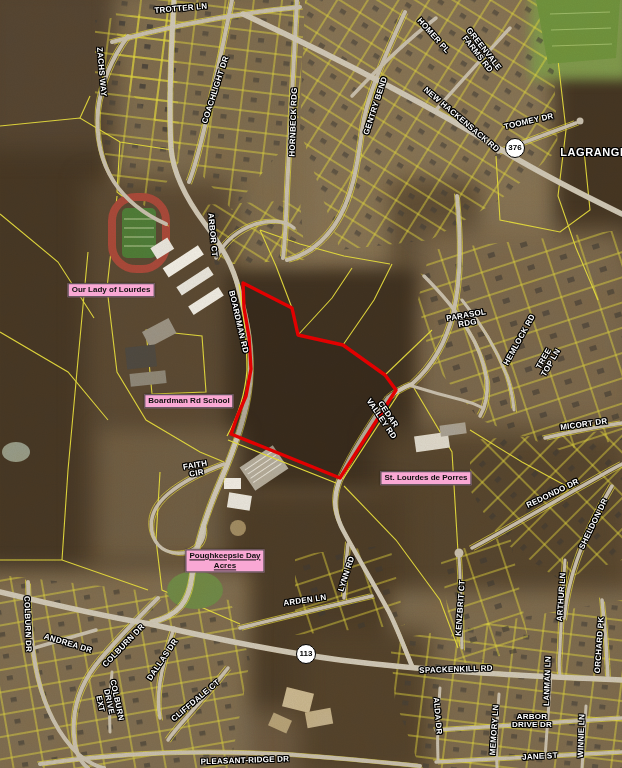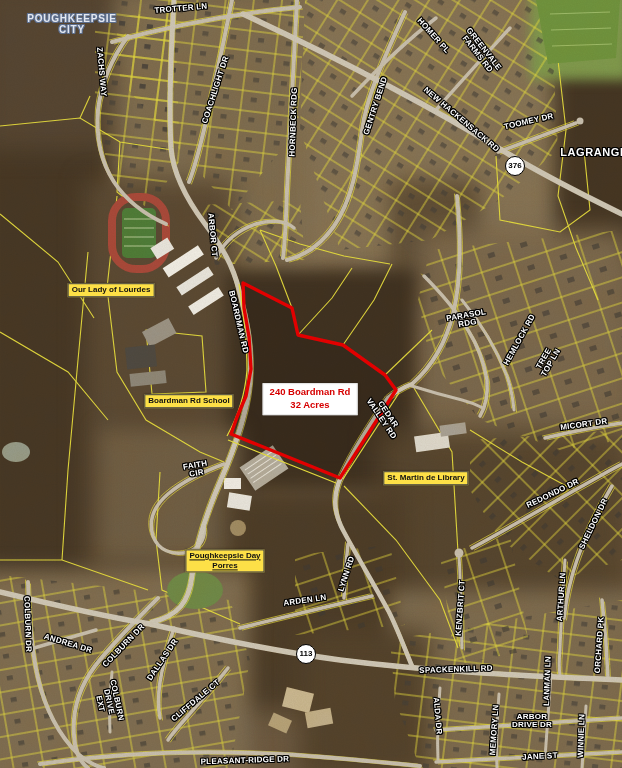--- a/index.html
+++ b/index.html
@@ -13,21 +13,21 @@
   .label{position:absolute;white-space:nowrap;text-align:center;}
   .road{font-weight:bold;font-size:8px;line-height:1.06;color:#fff;letter-spacing:.25px;
         text-shadow:-1px 0 0 #000,1px 0 0 #000,0 -1px 0 #000,0 1px 0 #000,
         -1px -1px 0 #000,1px 1px 0 #000,-1px 1px 0 #000,1px -1px 0 #000;}
   .place{font-weight:bold;font-size:11px;line-height:1.05;color:#fff;letter-spacing:.6px;
         text-shadow:-1px 0 0 #000,1px 0 0 #000,0 -1px 0 #000,0 1px 0 #000,
         -1px -1px 0 #000,1px 1px 0 #000,-1px 1px 0 #000,1px -1px 0 #000;}
   .city{font-weight:bold;font-size:10px;line-height:1.1;color:#e3e8f1;letter-spacing:.8px;
         text-shadow:-1px 0 0 #5d6e8c,1px 0 0 #5d6e8c,0 -1px 0 #5d6e8c,0 1px 0 #5d6e8c,
         -1px -1px 0 #5d6e8c,1px 1px 0 #5d6e8c,-1px 1px 0 #5d6e8c,1px -1px 0 #5d6e8c;}
-  .box{background:#fde047;border:1px solid #444;color:#111;font-weight:bold;font-size:8px;
+  .box{background:#f9a8d4;border:1px solid #444;color:#111;font-weight:bold;font-size:8px;
        line-height:1.2;padding:1px 3px;box-shadow:0 0 2px rgba(0,0,0,.4);}
   .redbox{background:#fff;border:1px solid #e6e6e6;color:#d60000;font-weight:bold;font-size:9.5px;
        line-height:1.35;padding:2px 6px;box-shadow:0 0 3px rgba(0,0,0,.35);}
   .shield{position:absolute;width:18px;height:18px;border-radius:50%;background:#fff;
        border:1.5px solid #000;color:#000;font-weight:bold;font-size:8px;line-height:17px;
        text-align:center;}
 </style>
 </head>
 <body>
 
@@ -332,24 +332,20 @@
   </svg>
   <svg id="grainB" width="622" height="768">
     <filter id="bgrain">
         <feTurbulence type="fractalNoise" baseFrequency="0.035" numOctaves="4" seed="11"></feTurbulence>
       <feColorMatrix type="matrix" values="0 0 0 0 0.25  0 0 0 0 0.20  0 0 0 0 0.12  0 0 0 0.9 0"></feColorMatrix>
       </filter>
     <rect width="622" height="768" filter="url(#bgrain)"></rect>
   </svg>
 
   <div id="labels">
-      <div class="label city" style="left: 72px; top: 24px; transform: translate(-50%, -50%) rotate(0deg);">
-        <div>POUGHKEEPSIE</div>
-        <div>CITY</div>
-      </div>
       <div class="label road" style="left: 181px; top: 9px; transform: translate(-50%, -50%) rotate(-5deg);">
         <div>TROTTER LN</div>
       </div>
       <div class="label road" style="left: 101px; top: 72px; transform: translate(-50%, -50%) rotate(85deg);">
         <div>ZACHS WAY</div>
       </div>
       <div class="label road" style="left: 216px; top: 90px; transform: translate(-50%, -50%) rotate(-72deg);">
         <div>COACHLIGHT DR</div>
       </div>
       <div class="label road" style="left: 294px; top: 122px; transform: translate(-50%, -50%) rotate(-88deg);">
@@ -468,26 +464,22 @@
       <div class="label road" style="left: 245px; top: 761px; transform: translate(-50%, -50%) rotate(-2deg);">
         <div>PLEASANT-RIDGE DR</div>
       </div>
       <div class="label box" style="left: 111px; top: 290px; transform: translate(-50%, -50%) rotate(0deg);">
         <div>Our Lady of Lourdes</div>
       </div>
       <div class="label box" style="left: 189px; top: 401px; transform: translate(-50%, -50%) rotate(0deg);">
         <div>Boardman Rd School</div>
       </div>
       <div class="label box" style="left: 426px; top: 478px; transform: translate(-50%, -50%) rotate(0deg);">
-        <div>St. Martin de Library</div>
+        <div>St. Lourdes de Porres</div>
       </div>
       <div class="label box" style="left: 225px; top: 561px; transform: translate(-50%, -50%) rotate(0deg); text-decoration: underline;">
         <div>Poughkeepsie Day</div>
-        <div>Porres</div>
-      </div>
-      <div class="label redbox" style="left: 310px; top: 399px; transform: translate(-50%, -50%) rotate(0deg);">
-        <div>240 Boardman Rd</div>
-        <div>32 Acres</div>
-      </div>
-      <div class="shield" style="left: 515px; top: 166px; transform: translate(-50%, -50%);">376</div>
+        <div>Acres</div>
+      </div>
+      <div class="shield" style="left: 515px; top: 148px; transform: translate(-50%, -50%);">376</div>
       <div class="shield" style="left: 306px; top: 654px; transform: translate(-50%, -50%);">113</div>
     </div>
 </div>
 
 </body></html>

